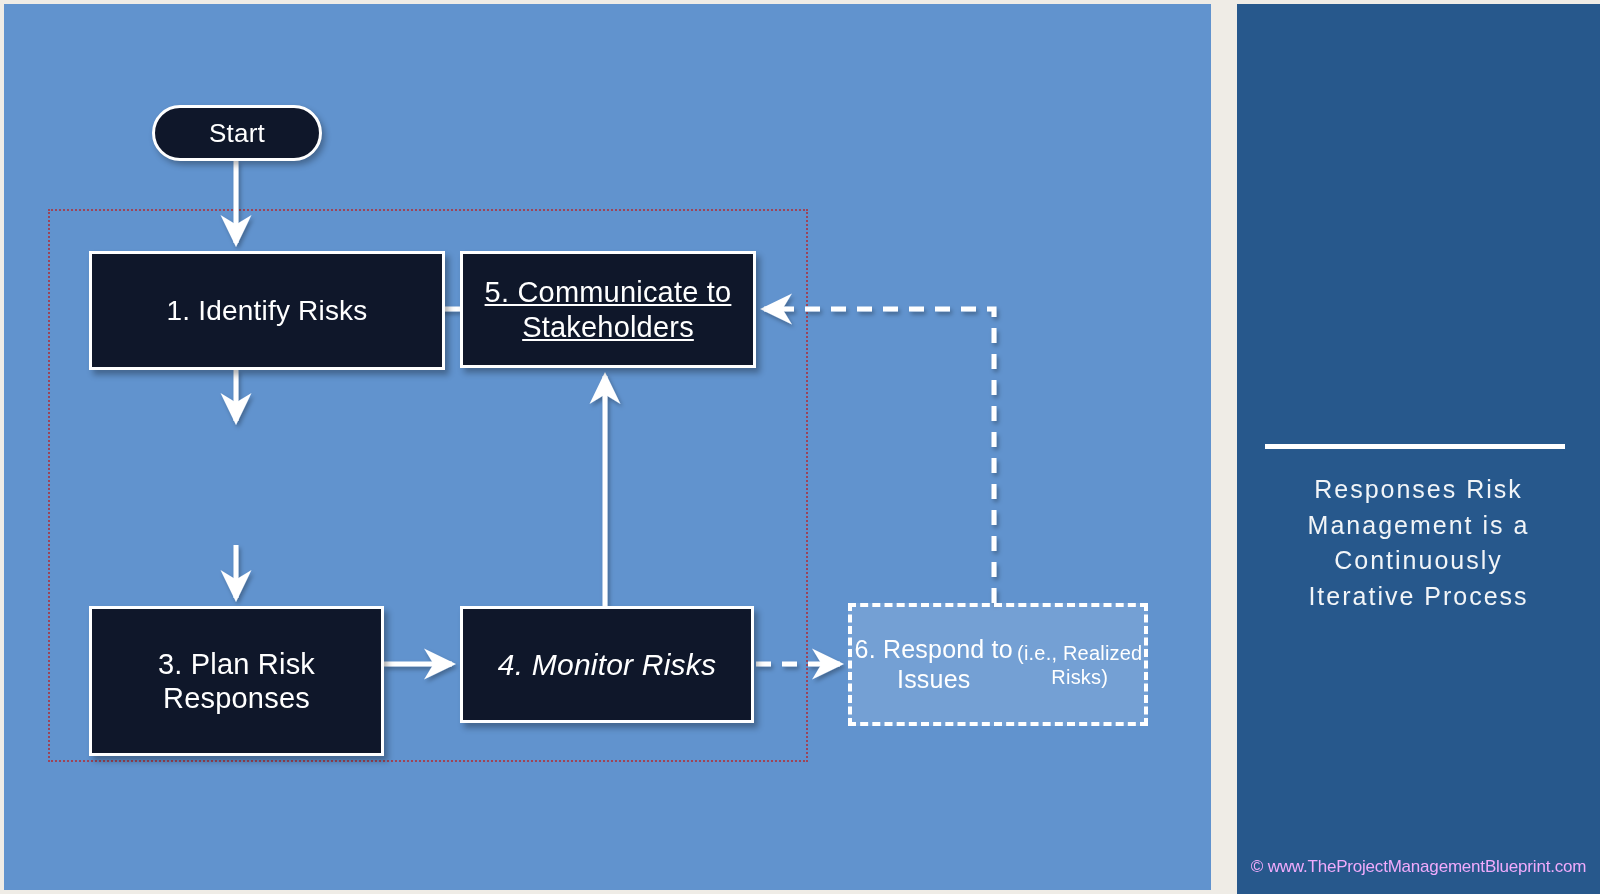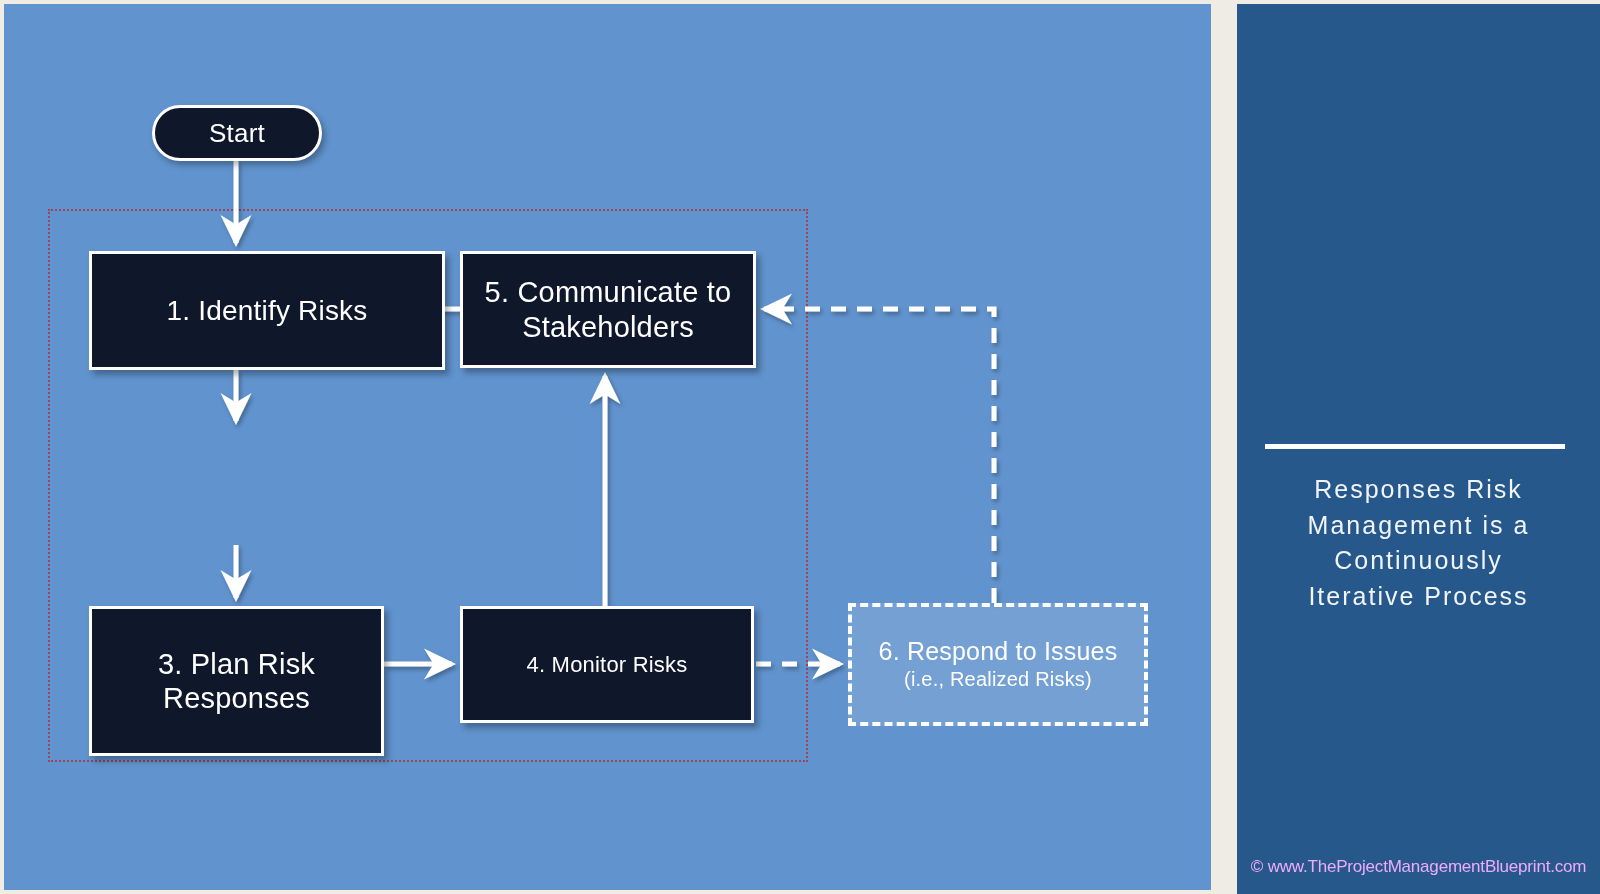--- a/index.html
+++ b/index.html
@@ -73,24 +73,24 @@
     margin-top: 2px;
   }
   .node .main {
     display: block;
   }
 
   #node-start      { left: 148px; top: 101px;  width: 170px; height: 56px;  font-size: 26px; }
   #node-identify   { left: 85px;  top: 247px;  width: 356px; height: 119px; font-size: 28px; }
   #node-analyze    { left: 85px;  top: 425px;  width: 295px; height: 116px; font-size: 29px; }
   #node-plan       { left: 85px;  top: 602px;  width: 295px; height: 150px; font-size: 29px; }
-  #node-monitor    { left: 456px; top: 602px;  width: 294px; height: 117px; font-size: 22px; }
-  #node-communicate{ left: 456px; top: 247px;  width: 296px; height: 117px; font-size: 29px; }
+  #node-monitor    { left: 456px; top: 602px;  width: 294px; height: 117px; font-size: 30px; font-style: italic; }
+  #node-communicate{ left: 456px; top: 247px;  width: 296px; height: 117px; font-size: 29px; text-decoration: underline; }
   #node-respond    { left: 844px; top: 599px;  width: 300px; height: 123px; font-size: 25px;
-                     flex-direction: column; }
+                     }
 
   
   #arrows {
     position: absolute;
     left: 0; top: 0;
     width: 1207px;
     height: 886px;
     pointer-events: none;
   }
 

